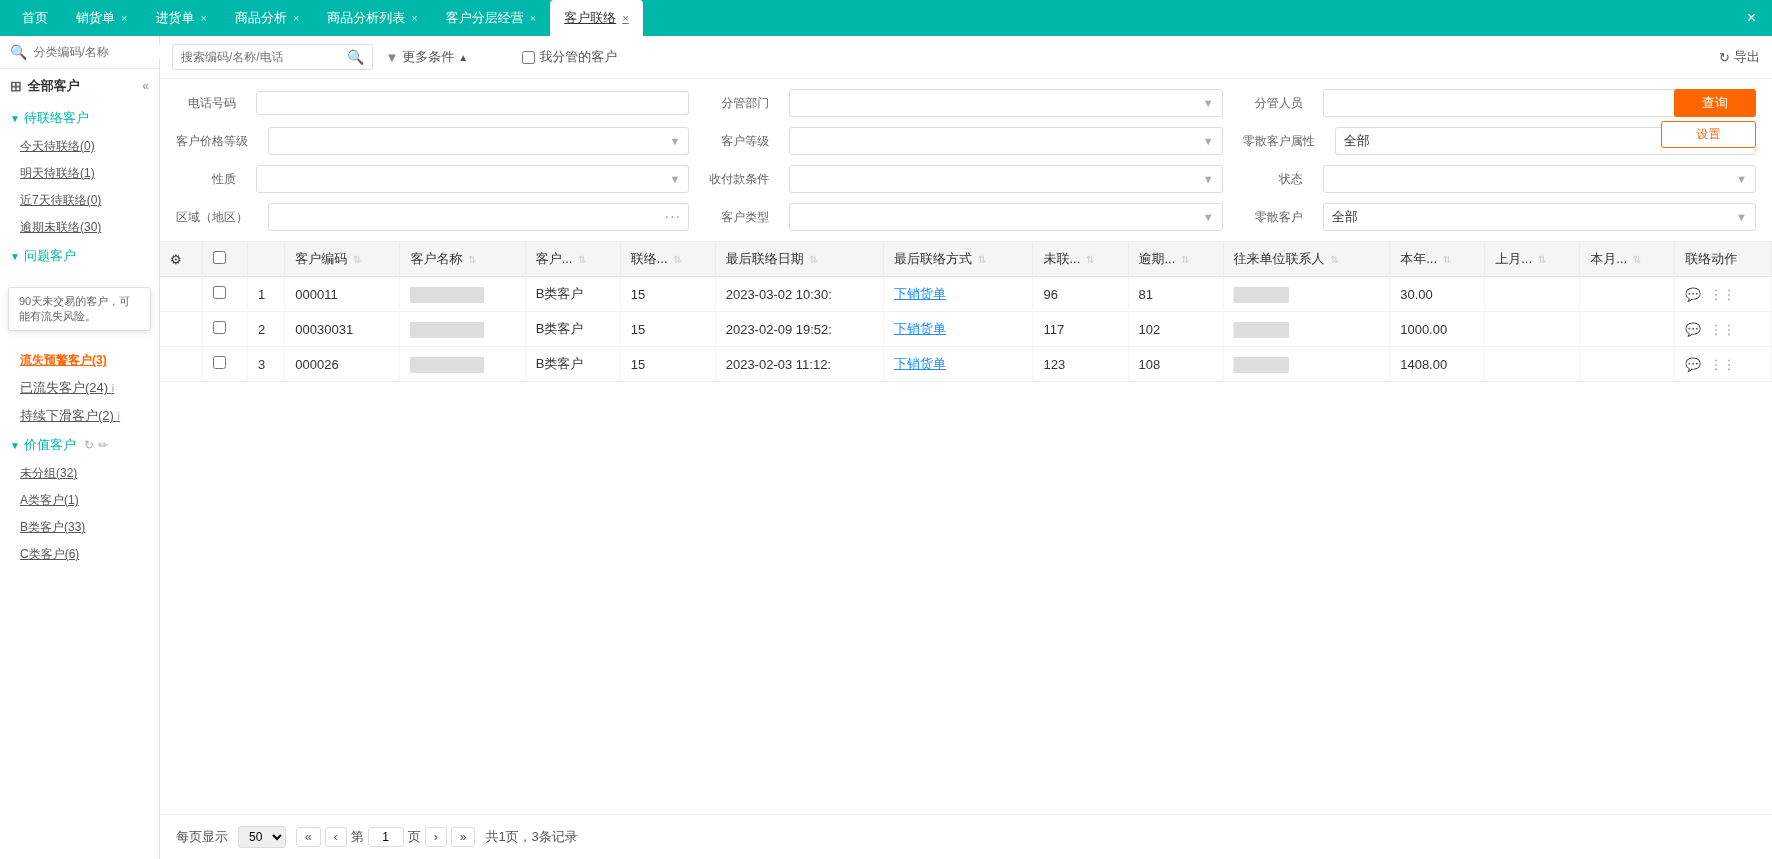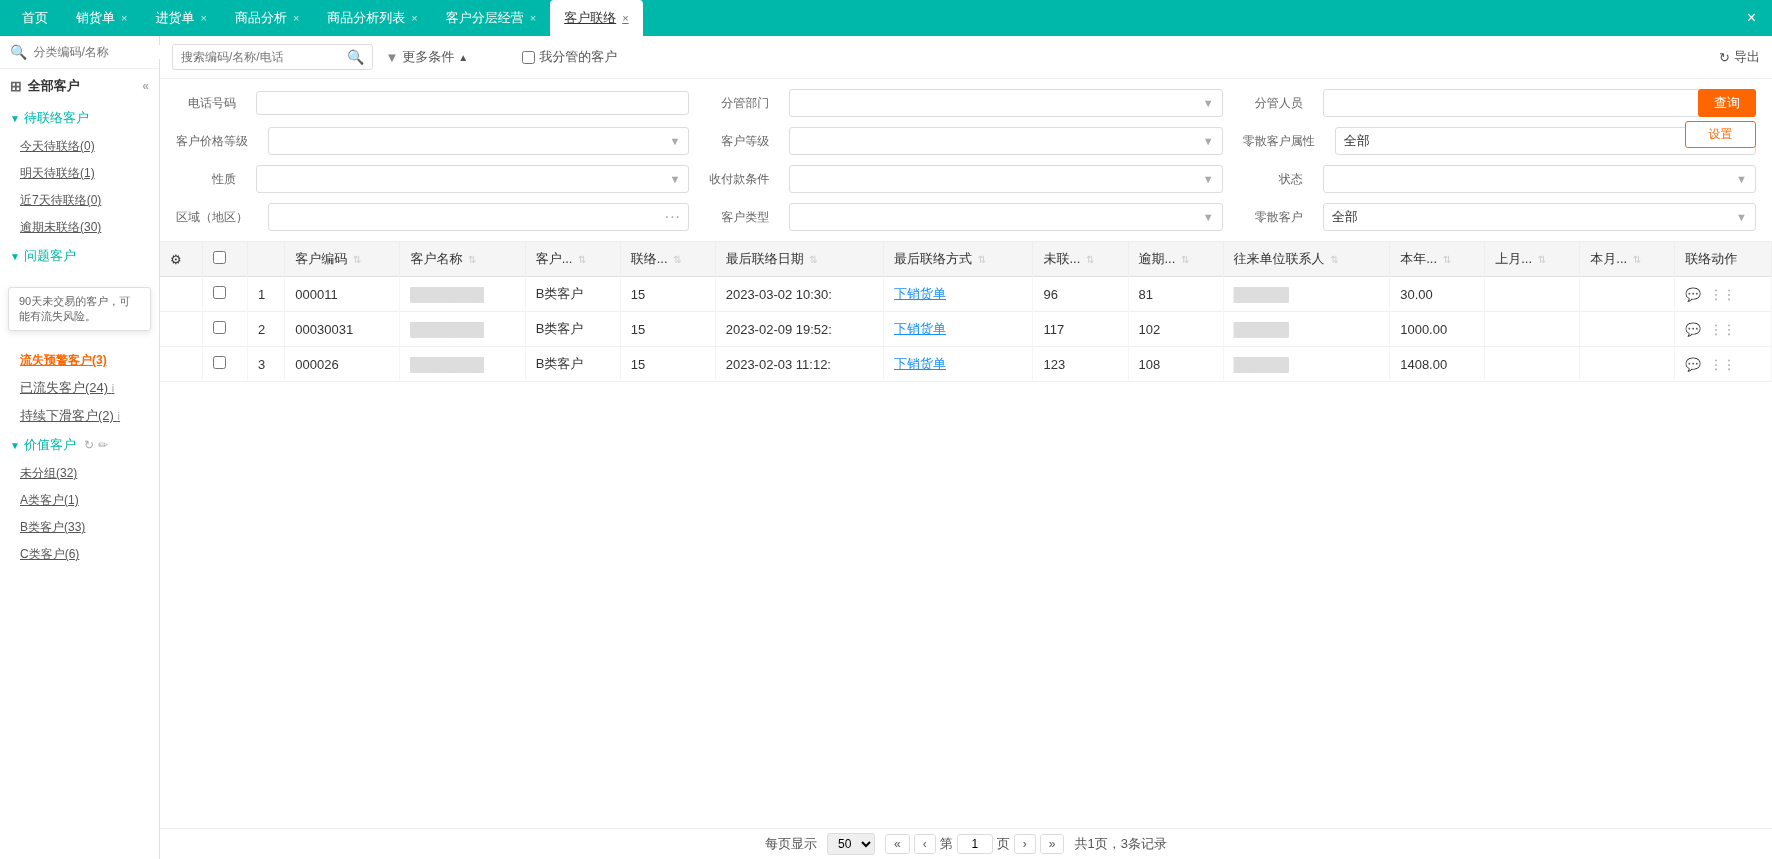--- a/index.html
+++ b/index.html
@@ -249,21 +249,21 @@
       top: 10px;
       display: flex;
       flex-direction: column;
       gap: 4px;
     }
     .btn-query {
       background: #ff6600;
       color: #fff;
       border: none;
       border-radius: 3px;
-      padding: 5px 16px;
+      padding: 5px 28px;
       font-size: 13px;
       cursor: pointer;
       margin-left: 13px;
     }
     .btn-settings {
       background: #fff;
       color: #ff6600;
       border: 1px solid #ff6600;
       border-radius: 3px;
       padding: 4px 16px;
@@ -320,24 +320,24 @@
       gap: 8px;
       color: #999;
       font-size: 14px;
     }
     .action-icon { cursor: pointer; }
     
     
     .pagination-bar {
       background: #fff;
       border-top: 1px solid #eee;
-      padding: 4px 16px;
-      display: flex;
-      align-items: center;
-      justify-content: center;
+      padding: 11px 16px;
+      display: flex;
+      align-items: center;
+      justify-content: flex-start;
       gap: 10px;
       font-size: 12px;
       color: #555;
     }
     .per-page-select {
       border: 1px solid #ddd;
       border-radius: 3px;
       padding: 2px 6px;
       font-size: 12px;
       cursor: pointer;

